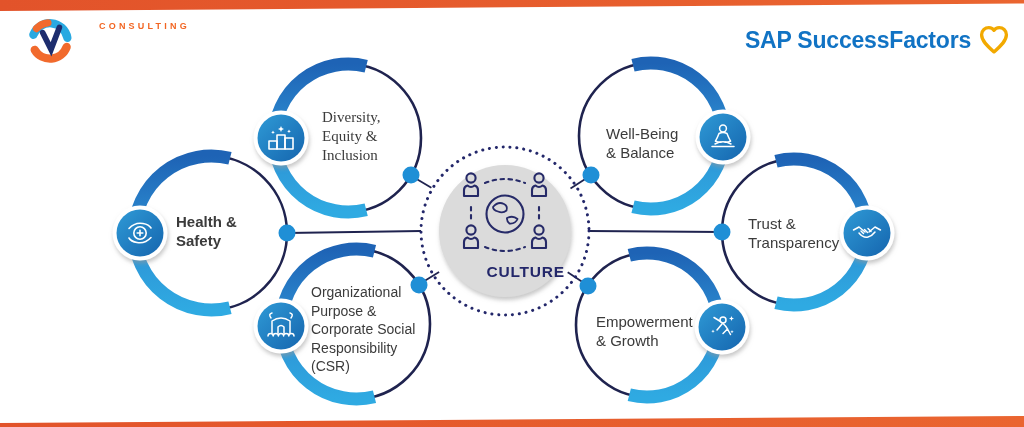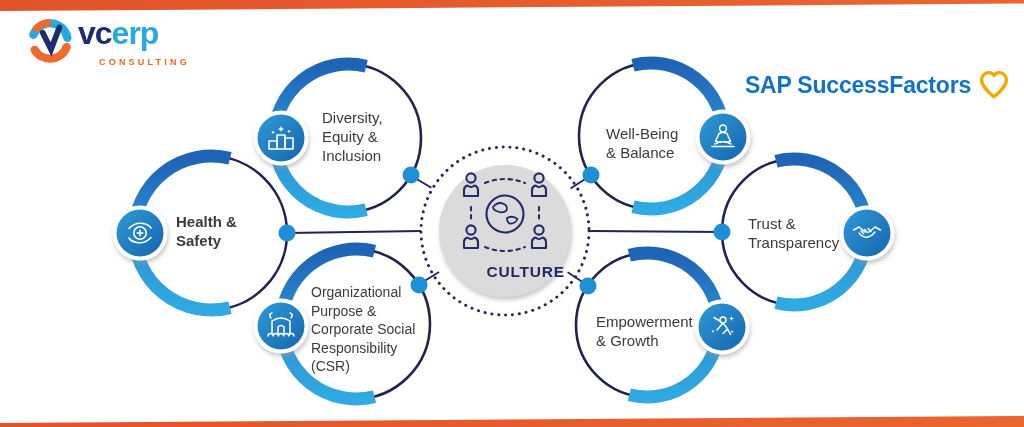--- a/index.html
+++ b/index.html
@@ -13,27 +13,27 @@
 
   
   .logo{position:absolute;left:24px;top:15px;display:flex;align-items:flex-start;}
   .logo-text{margin-left:2px;line-height:1;}
   .logo-word{font-weight:bold;font-size:32px;letter-spacing:-1px;line-height:36px;}
   .logo-vc{color:#1d2d6e;}
   .logo-erp{color:#29a9e1;}
   .logo-sub{color:#f26522;font-size:9px;font-weight:bold;letter-spacing:3.2px;margin-top:7px;margin-left:21px;}
 
   
-  .partner{position:absolute;right:14px;top:25px;display:flex;align-items:center;gap:7px;margin-top:45px;}
+  .partner{position:absolute;right:14px;top:25px;display:flex;align-items:center;gap:7px;}
   .partner-label{color:#1173c4;font-weight:bold;font-size:23px;letter-spacing:-0.2px;}
 
   
   .lbl{position:absolute;font-size:15px;line-height:19px;color:#3b3b3b;}
   .lbl-health{left:176px;top:212px;width:70px;font-weight:bold;}
-  .lbl-dei{left:322px;top:108px;width:74px;}
+  .lbl-dei{left:322px;top:108px;width:74px;font-family:Liberation Serif, serif;}
   .lbl-csr{left:311px;top:283px;width:120px;font-size:14px;line-height:18.5px;}
   .lbl-well{left:606px;top:124px;width:80px;}
   .lbl-trust{left:748px;top:214px;width:98px;}
   .lbl-emp{left:596px;top:312px;width:88px;}
   .lbl-culture{
     left:445px;top:262px;width:120px;text-align:right;
     font-weight:bold;font-size:15.5px;letter-spacing:0.8px;color:#23276a;
   }
   svg{position:absolute;left:0;top:0;}
 </style>
@@ -214,23 +214,20 @@
   <div class="lbl lbl-culture">CULTURE</div>
 
   <div class="logo">
     <svg width="52" height="52" viewBox="0 0 50 50" style="position:static;">
       <path d="M9,19 A17,17 0 0 1 41.7,22" fill="none" stroke="#29a9e1" stroke-width="8" stroke-linecap="round"></path>
       <path d="M10.3,33.5 A17,17 0 0 0 41,30.8" fill="none" stroke="#f16a2d" stroke-width="8" stroke-linecap="round"></path>
       <path d="M12,13 A17,17 0 0 1 23,7.5" fill="none" stroke="#f16a2d" stroke-width="7" stroke-linecap="round"></path>
       <path d="M18,17 L26,33 L34,12" fill="none" stroke="#1d2d6e" stroke-width="5.5" stroke-linecap="round" stroke-linejoin="miter"></path>
     </svg>
     <div class="logo-text">
-      <div class="logo-word">
-        <span class="logo-vc">vc</span><span class="logo-erp">erp</span>
-      </div>
       <div class="logo-sub">CONSULTING</div>
     </div>
   </div>
 
   <div class="partner">
     <span class="partner-label">SAP SuccessFactors</span>
     <svg width="32" height="30" viewBox="0 0 30 29" style="position:static;">
       <path d="M15,26 C8,20 3,15 3,9.5 C3,5 6.5,2.5 10,2.5 C12.5,2.5 14.2,3.8 15,5.2 C15.8,3.8 17.5,2.5 20,2.5 C23.5,2.5 27,5 27,9.5 C27,15 22,20 15,26 Z" fill="none" stroke="#f2a900" stroke-width="3.2" stroke-linejoin="round"></path>
     </svg>
   </div>

